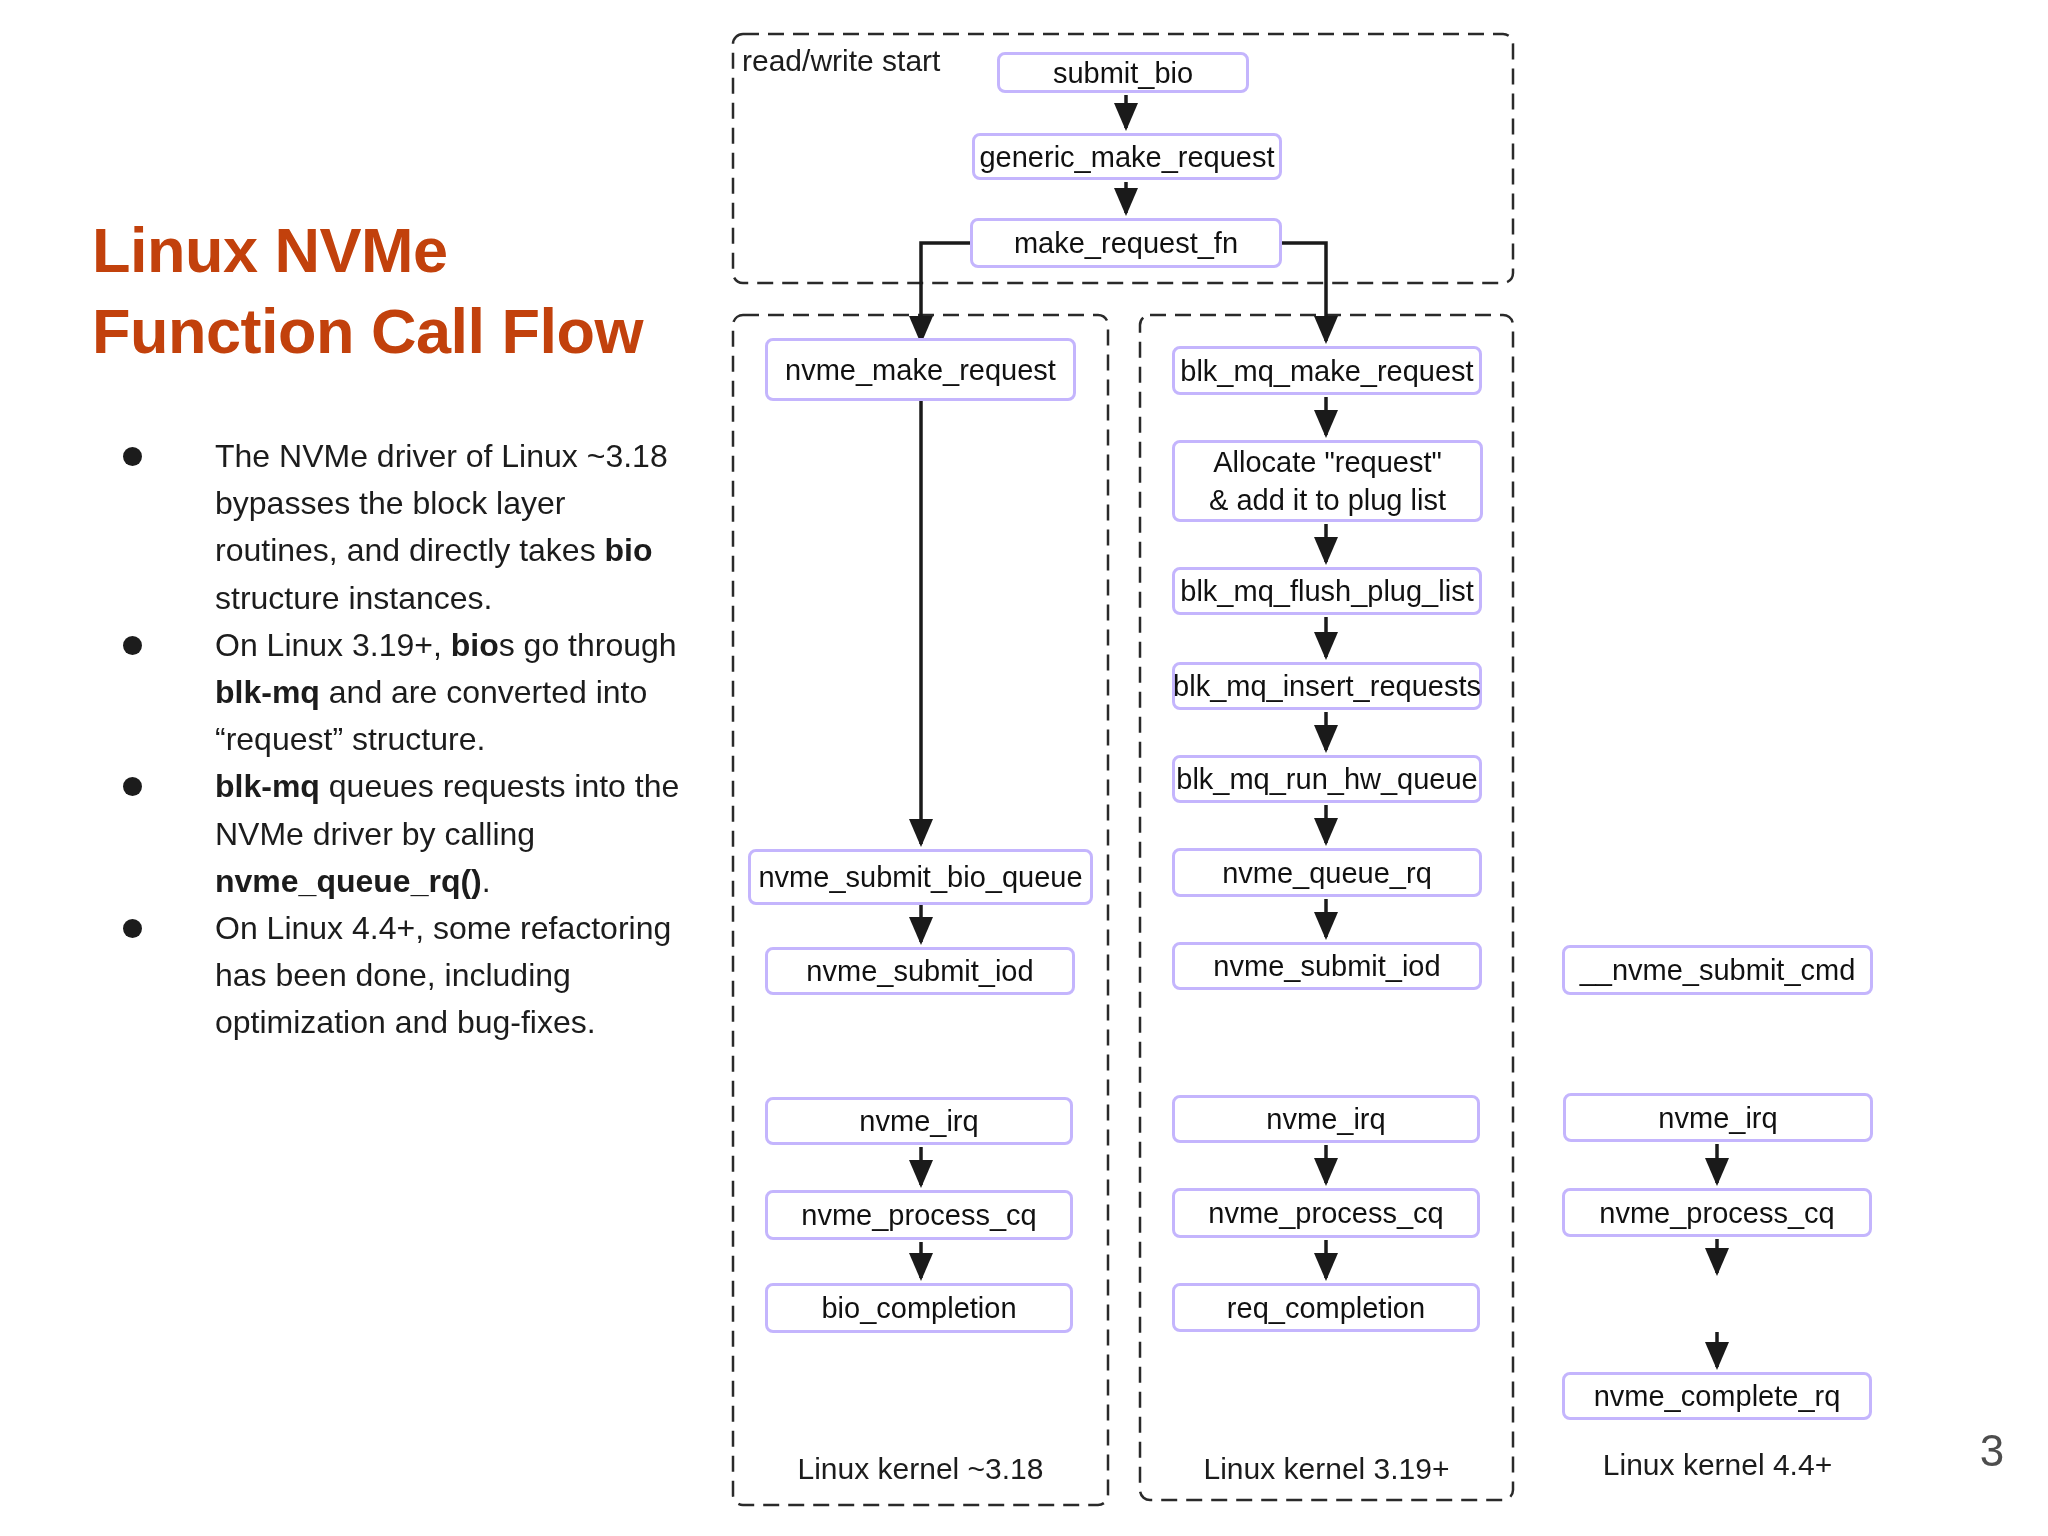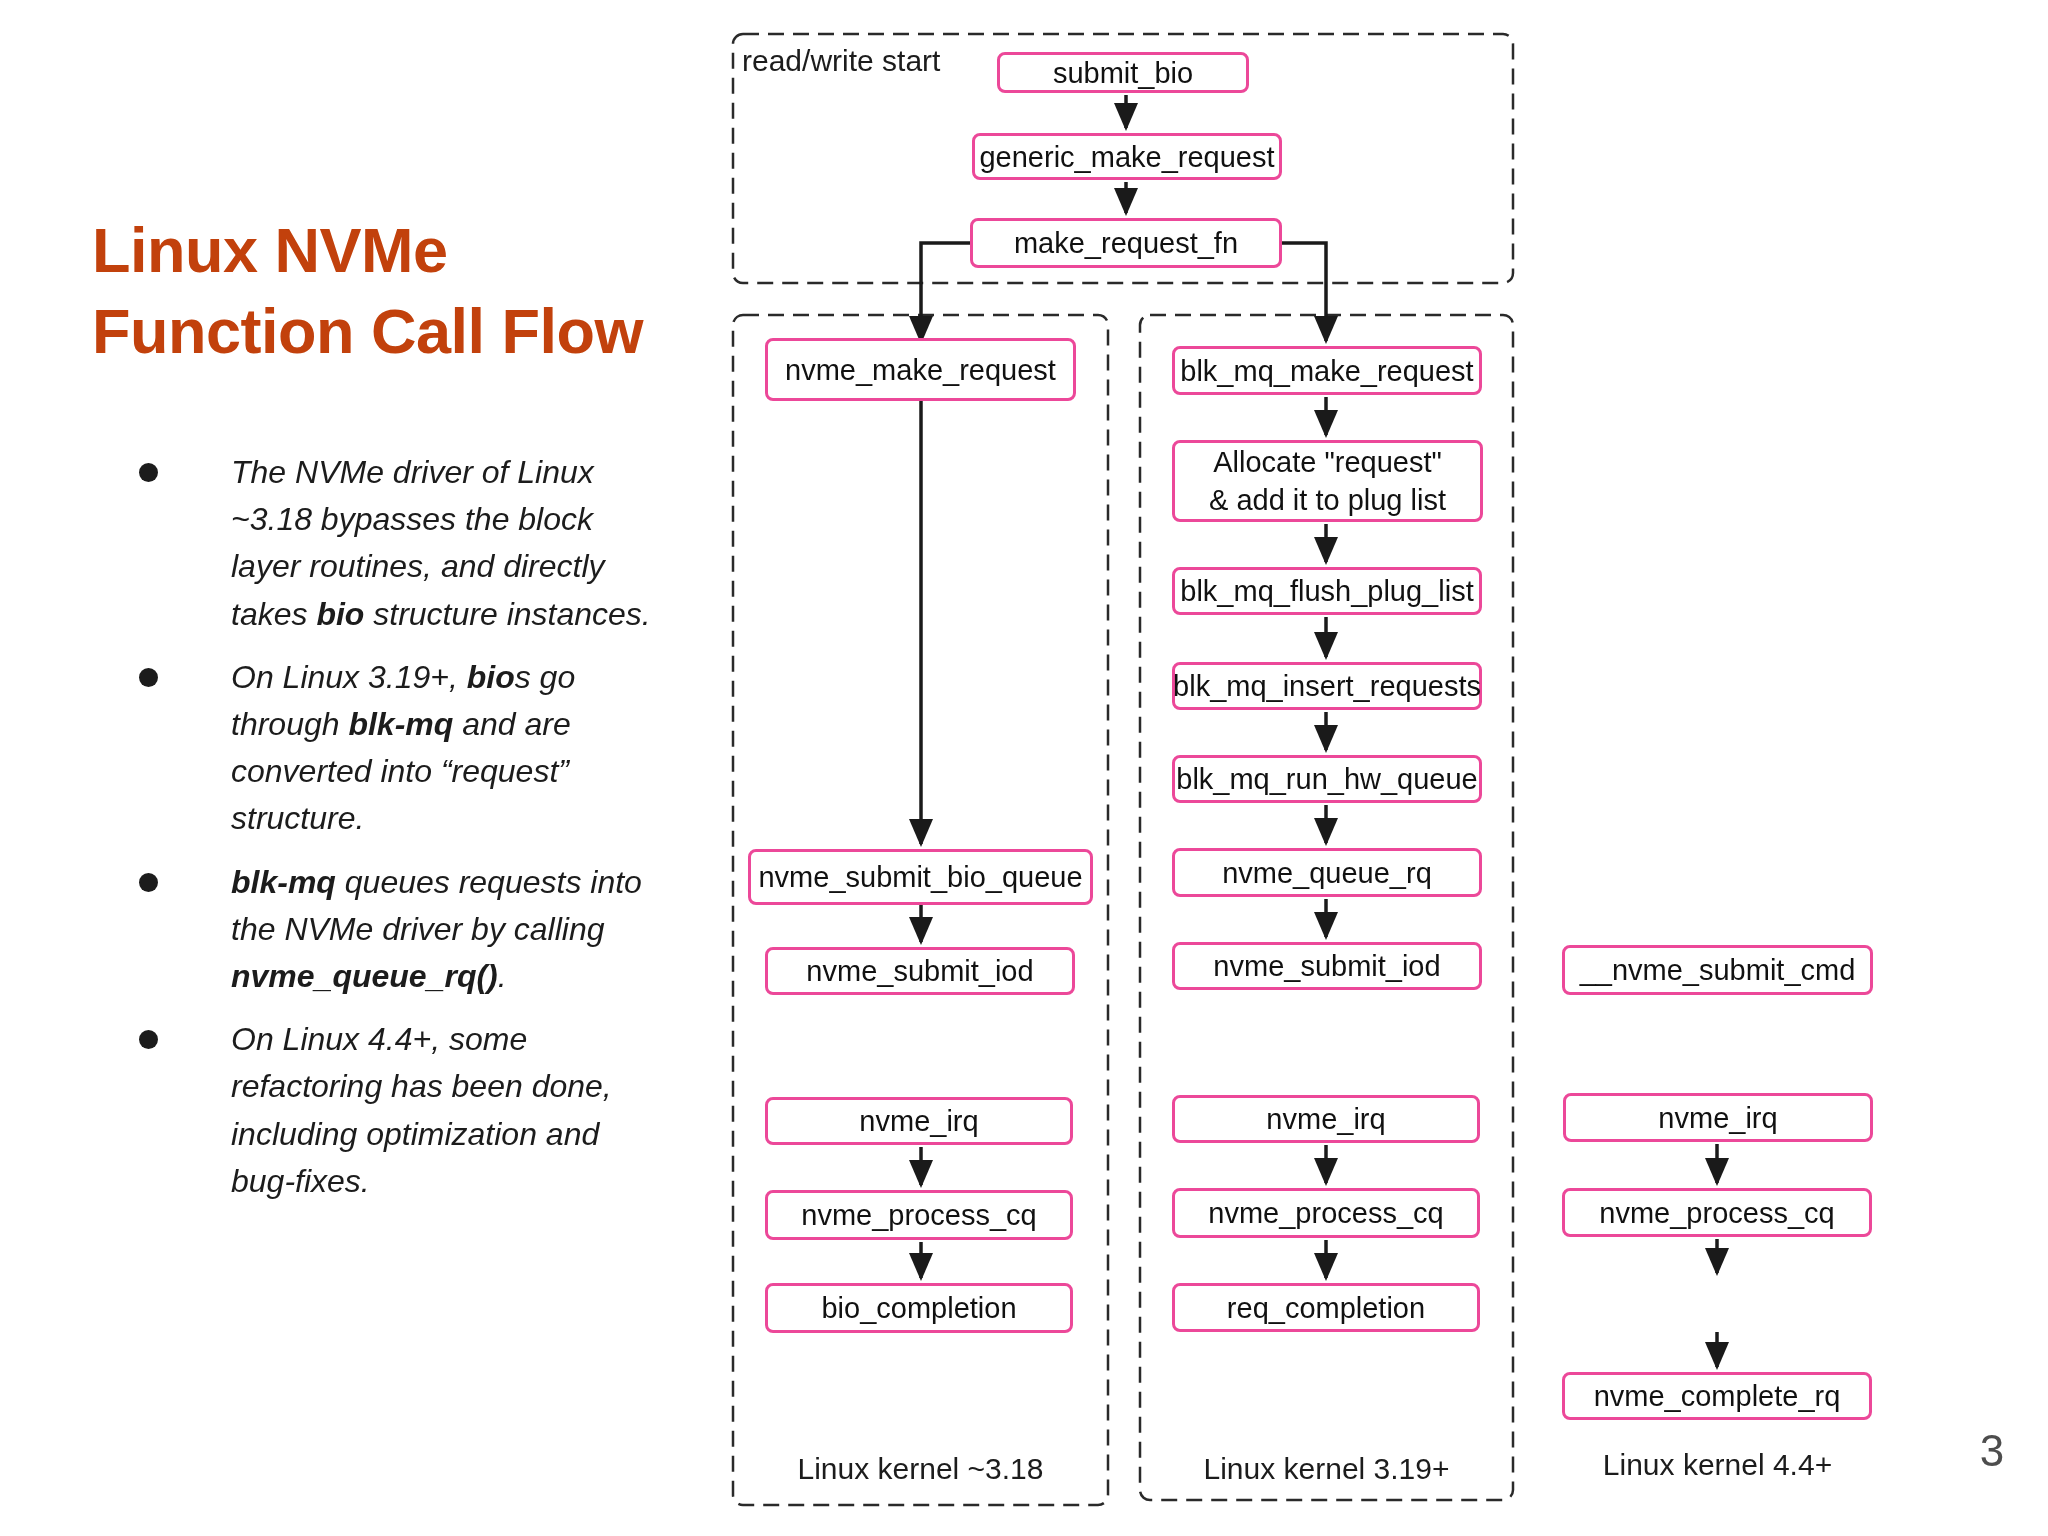--- a/index.html
+++ b/index.html
@@ -10,28 +10,28 @@
   .title {
     position:absolute; left:92px; top:210px;
     font-size:63px; line-height:81px; font-weight:700; color:#c2410c;
     letter-spacing:-0.5px; white-space:nowrap;
   }
   ul.bullets {
     position:absolute; left:122px; top:433px; width:563px;
     list-style:none; margin:0; padding:0;
     font-size:32px; line-height:47.2px; color:#1c1c1c;
   }
-  ul.bullets li { position:relative; padding-left:93px; margin:16px;font-style:italic; }
+  ul.bullets li { position:relative; padding-left:93px; margin:0; }
   ul.bullets .dot {
     position:absolute; left:1px; top:14px; width:19px; height:19px;
     background:#1c1c1c; border-radius:50%;
   }
   ul.bullets b { font-weight:700; }
   .node {
-    position:absolute; background:#ffffff; border:3px solid #ec4899; border-radius:8px;
+    position:absolute; background:#ffffff; border:3px solid #c4b5fd; border-radius:8px;
     display:flex; align-items:center; justify-content:center;
     font-size:29px; color:#111111; text-align:center; white-space:pre-line;
     box-sizing:border-box; line-height:38px;
   }
   .diagram-label {
     position:absolute; font-size:30px; color:#1c1c1c; white-space:nowrap;
   }
   .col-label {
     position:absolute; font-size:30px; color:#1c1c1c; text-align:center;
   }

